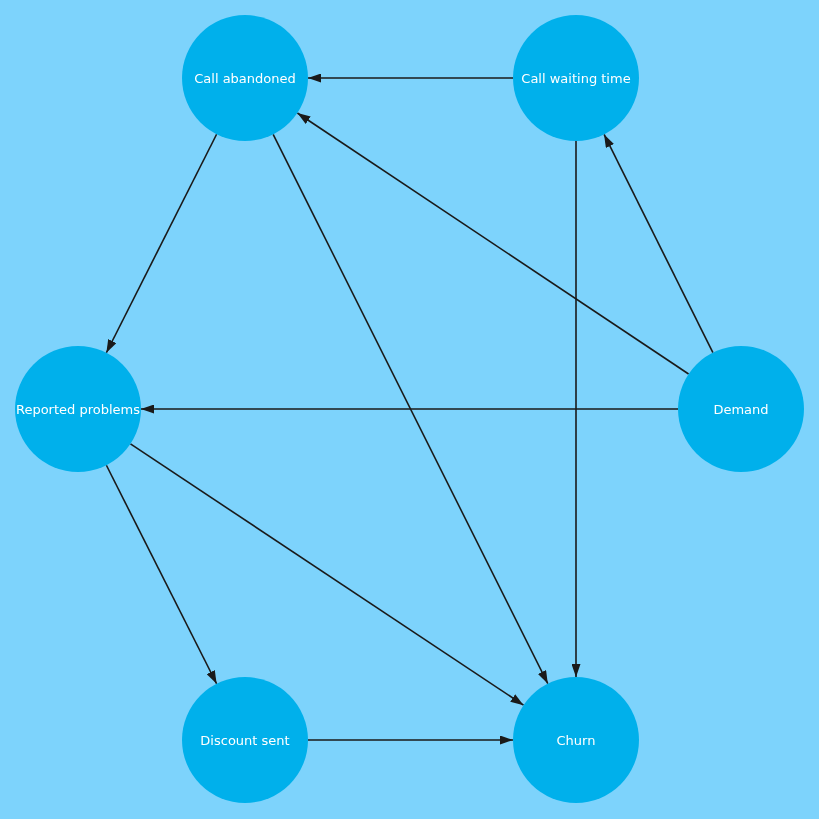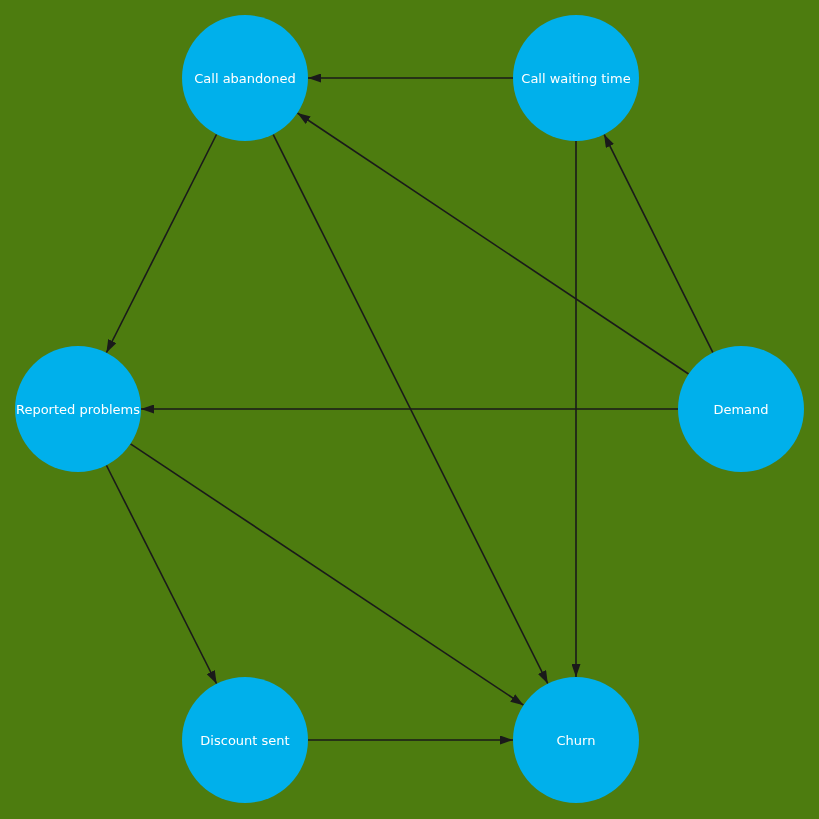--- a/index.html
+++ b/index.html
@@ -4,21 +4,21 @@
 <style>
   html, body {
     margin: 0;
     padding: 0;
     background: #ffffff;
   }
   .canvas {
     position: relative;
     width: 819px;
     height: 819px;
-    background: #4d7c0f;
+    background: #7dd3fc;
     overflow: hidden;
     font-family: "DejaVu Sans", "Liberation Sans", sans-serif;
   }
   svg {
     display: block;
   }
   .node-label {
     font-family: "DejaVu Sans", "Liberation Sans", sans-serif;
     font-size: 13px;
     font-weight: 400;

